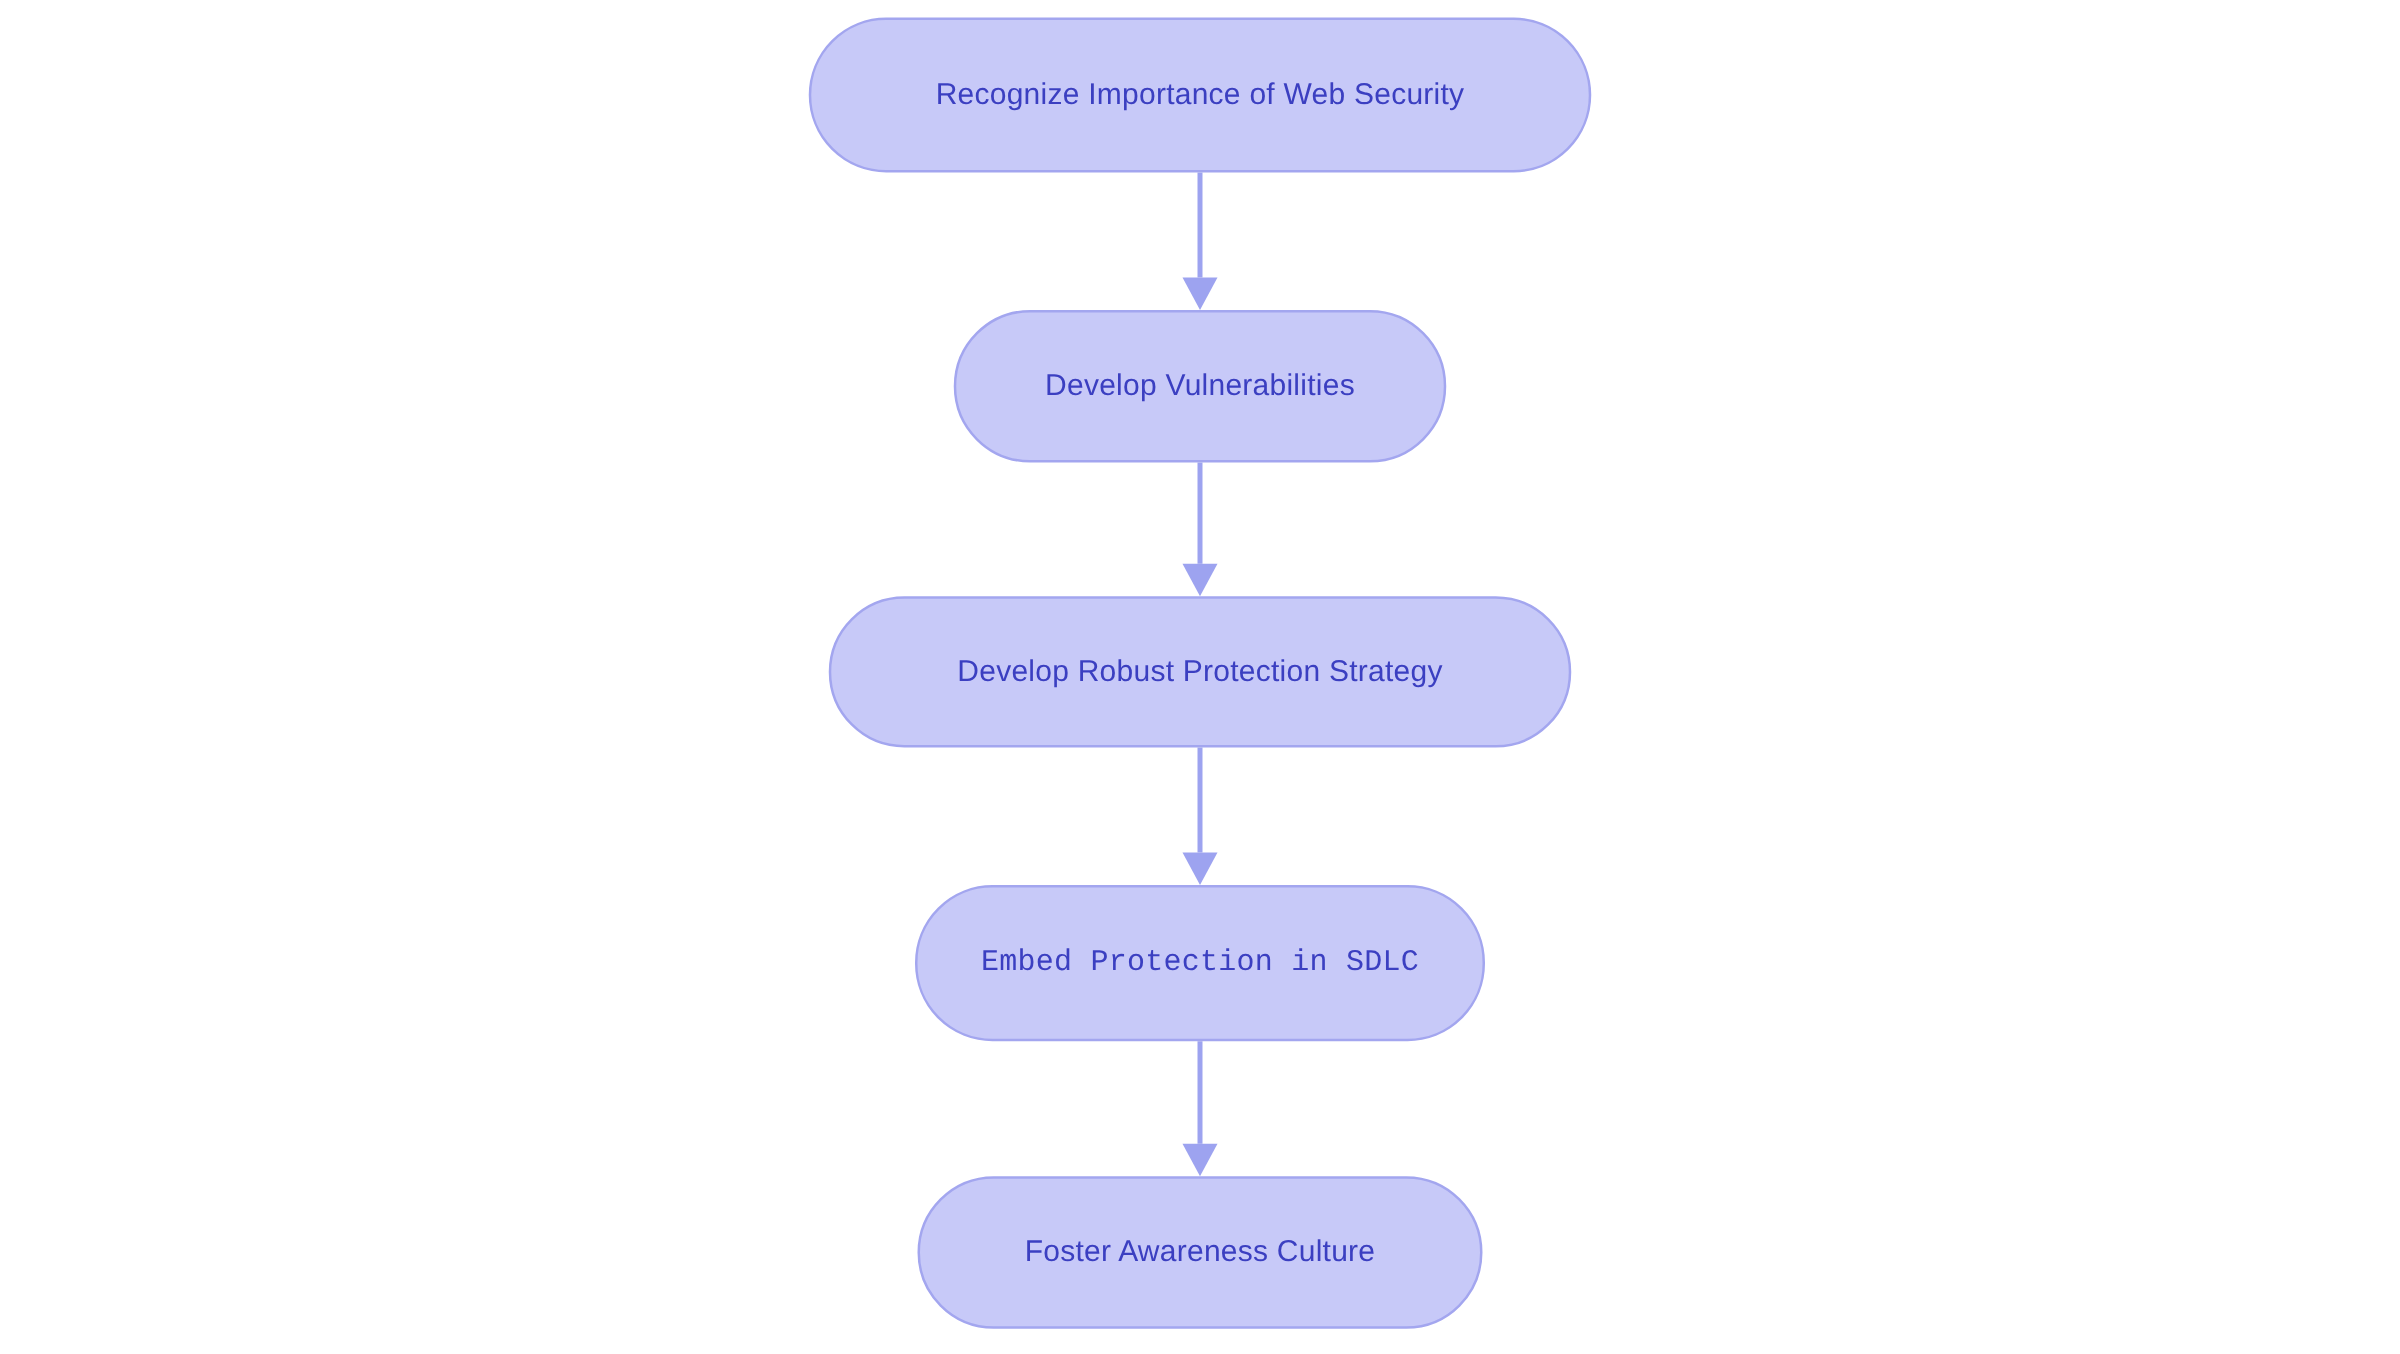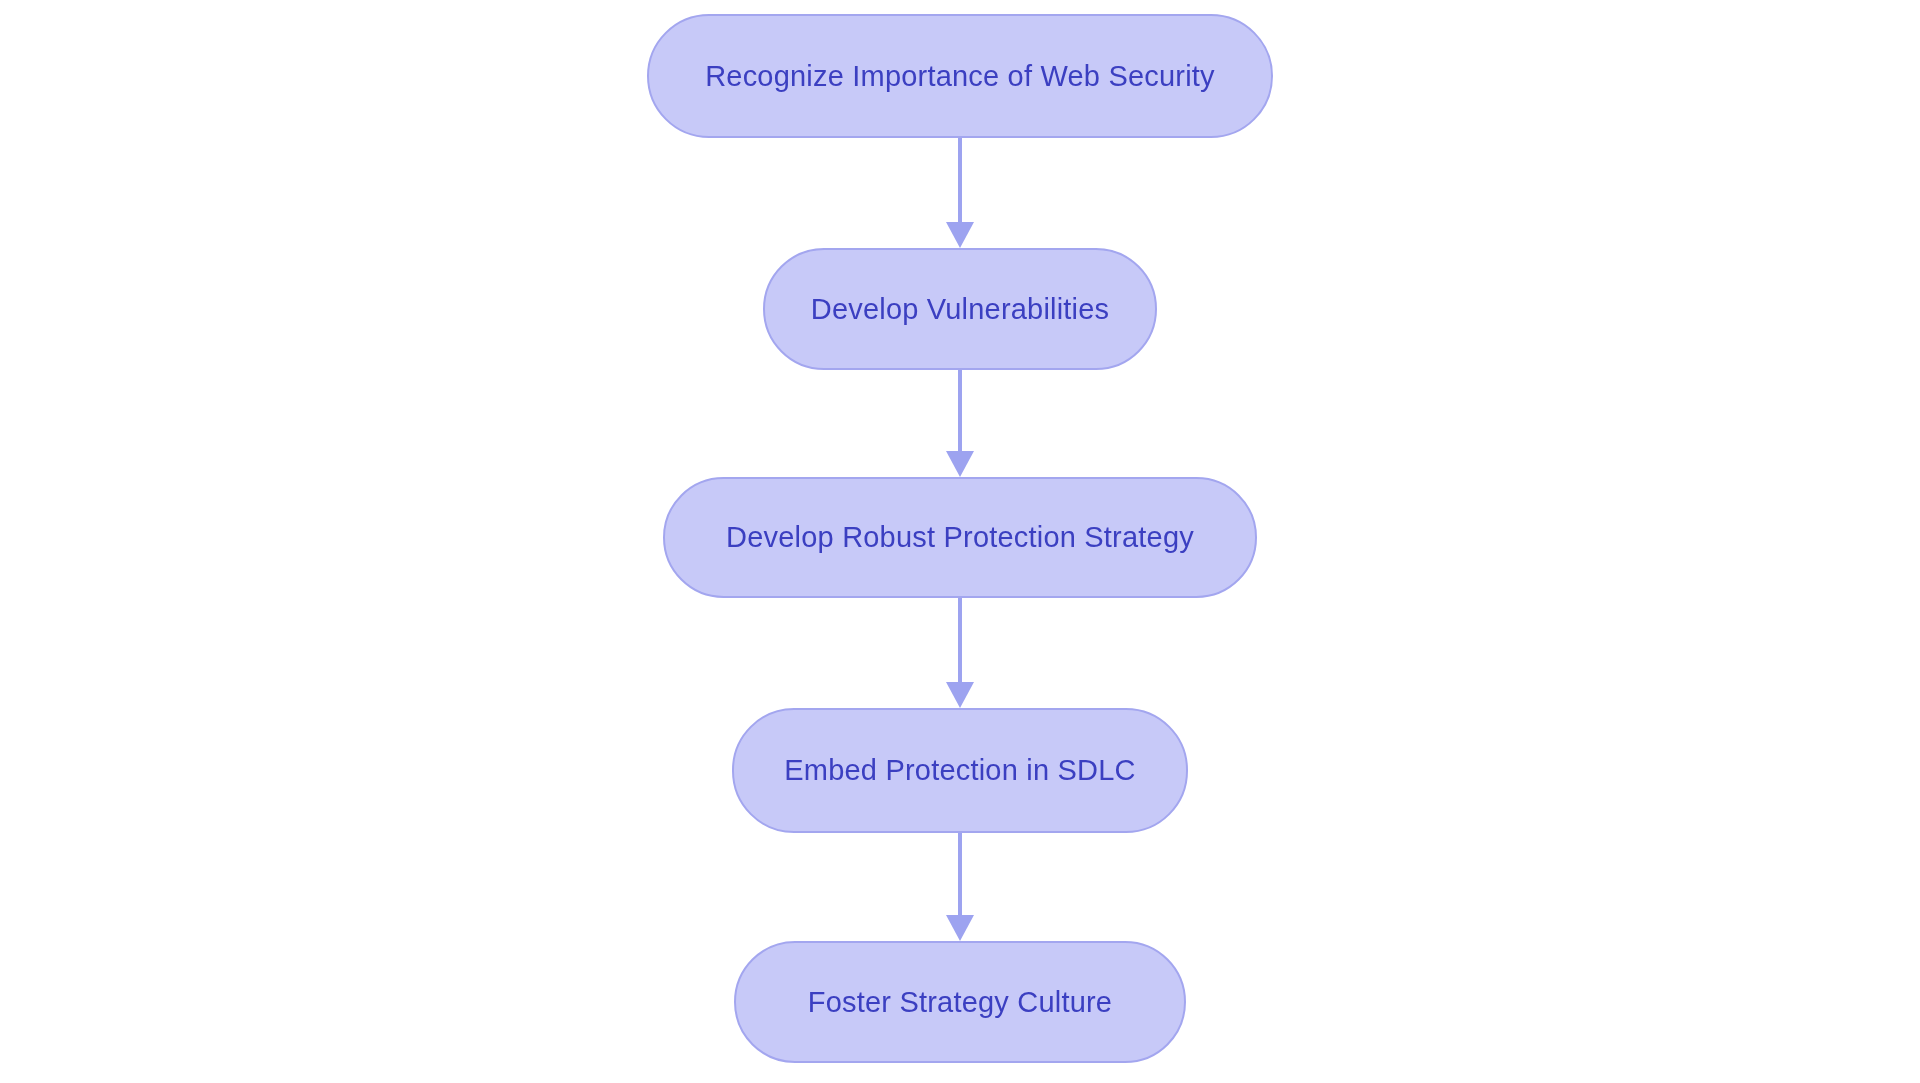--- a/index.html
+++ b/index.html
@@ -22,29 +22,29 @@
     background:var(--node-fill);
     border:2px solid var(--node-border);
     border-radius:62px;
     display:flex;
     align-items:center;
     justify-content:center;
     text-align:center;
   }
   .node-label{
     color:var(--node-text);
-    font-size:29px;
+    font-size:24px;
     letter-spacing:0.2px;
     white-space:nowrap;
   }
 
   .node-1{top:14px;width:626px;height:124px;}
   .node-2{top:248px;width:394px;height:122px;}
   .node-3{top:477px;width:594px;height:121px;}
-  .node-4{top:708px;width:456px;height:125px;}
+  .node-4{top:708px;width:456px;height:125px;font-family:Liberation Mono, monospace;}
   .node-5{top:941px;width:452px;height:122px;}
 
   .arrow{
     position:absolute;
     left:50%;
     transform:translateX(-50%);
     width:28px;
     display:flex;
     flex-direction:column;
     align-items:center;
@@ -101,16 +101,16 @@
   <div class="node node-4">
     <span class="node-label">Embed Protection in SDLC</span>
   </div>
 
   <div class="arrow arrow-4">
     <div class="arrow-stem"></div>
     <div class="arrow-head"></div>
   </div>
 
   <div class="node node-5">
-    <span class="node-label">Foster Strategy Culture</span>
+    <span class="node-label">Foster Awareness Culture</span>
   </div>
 
 </div>
 
 </body></html>

